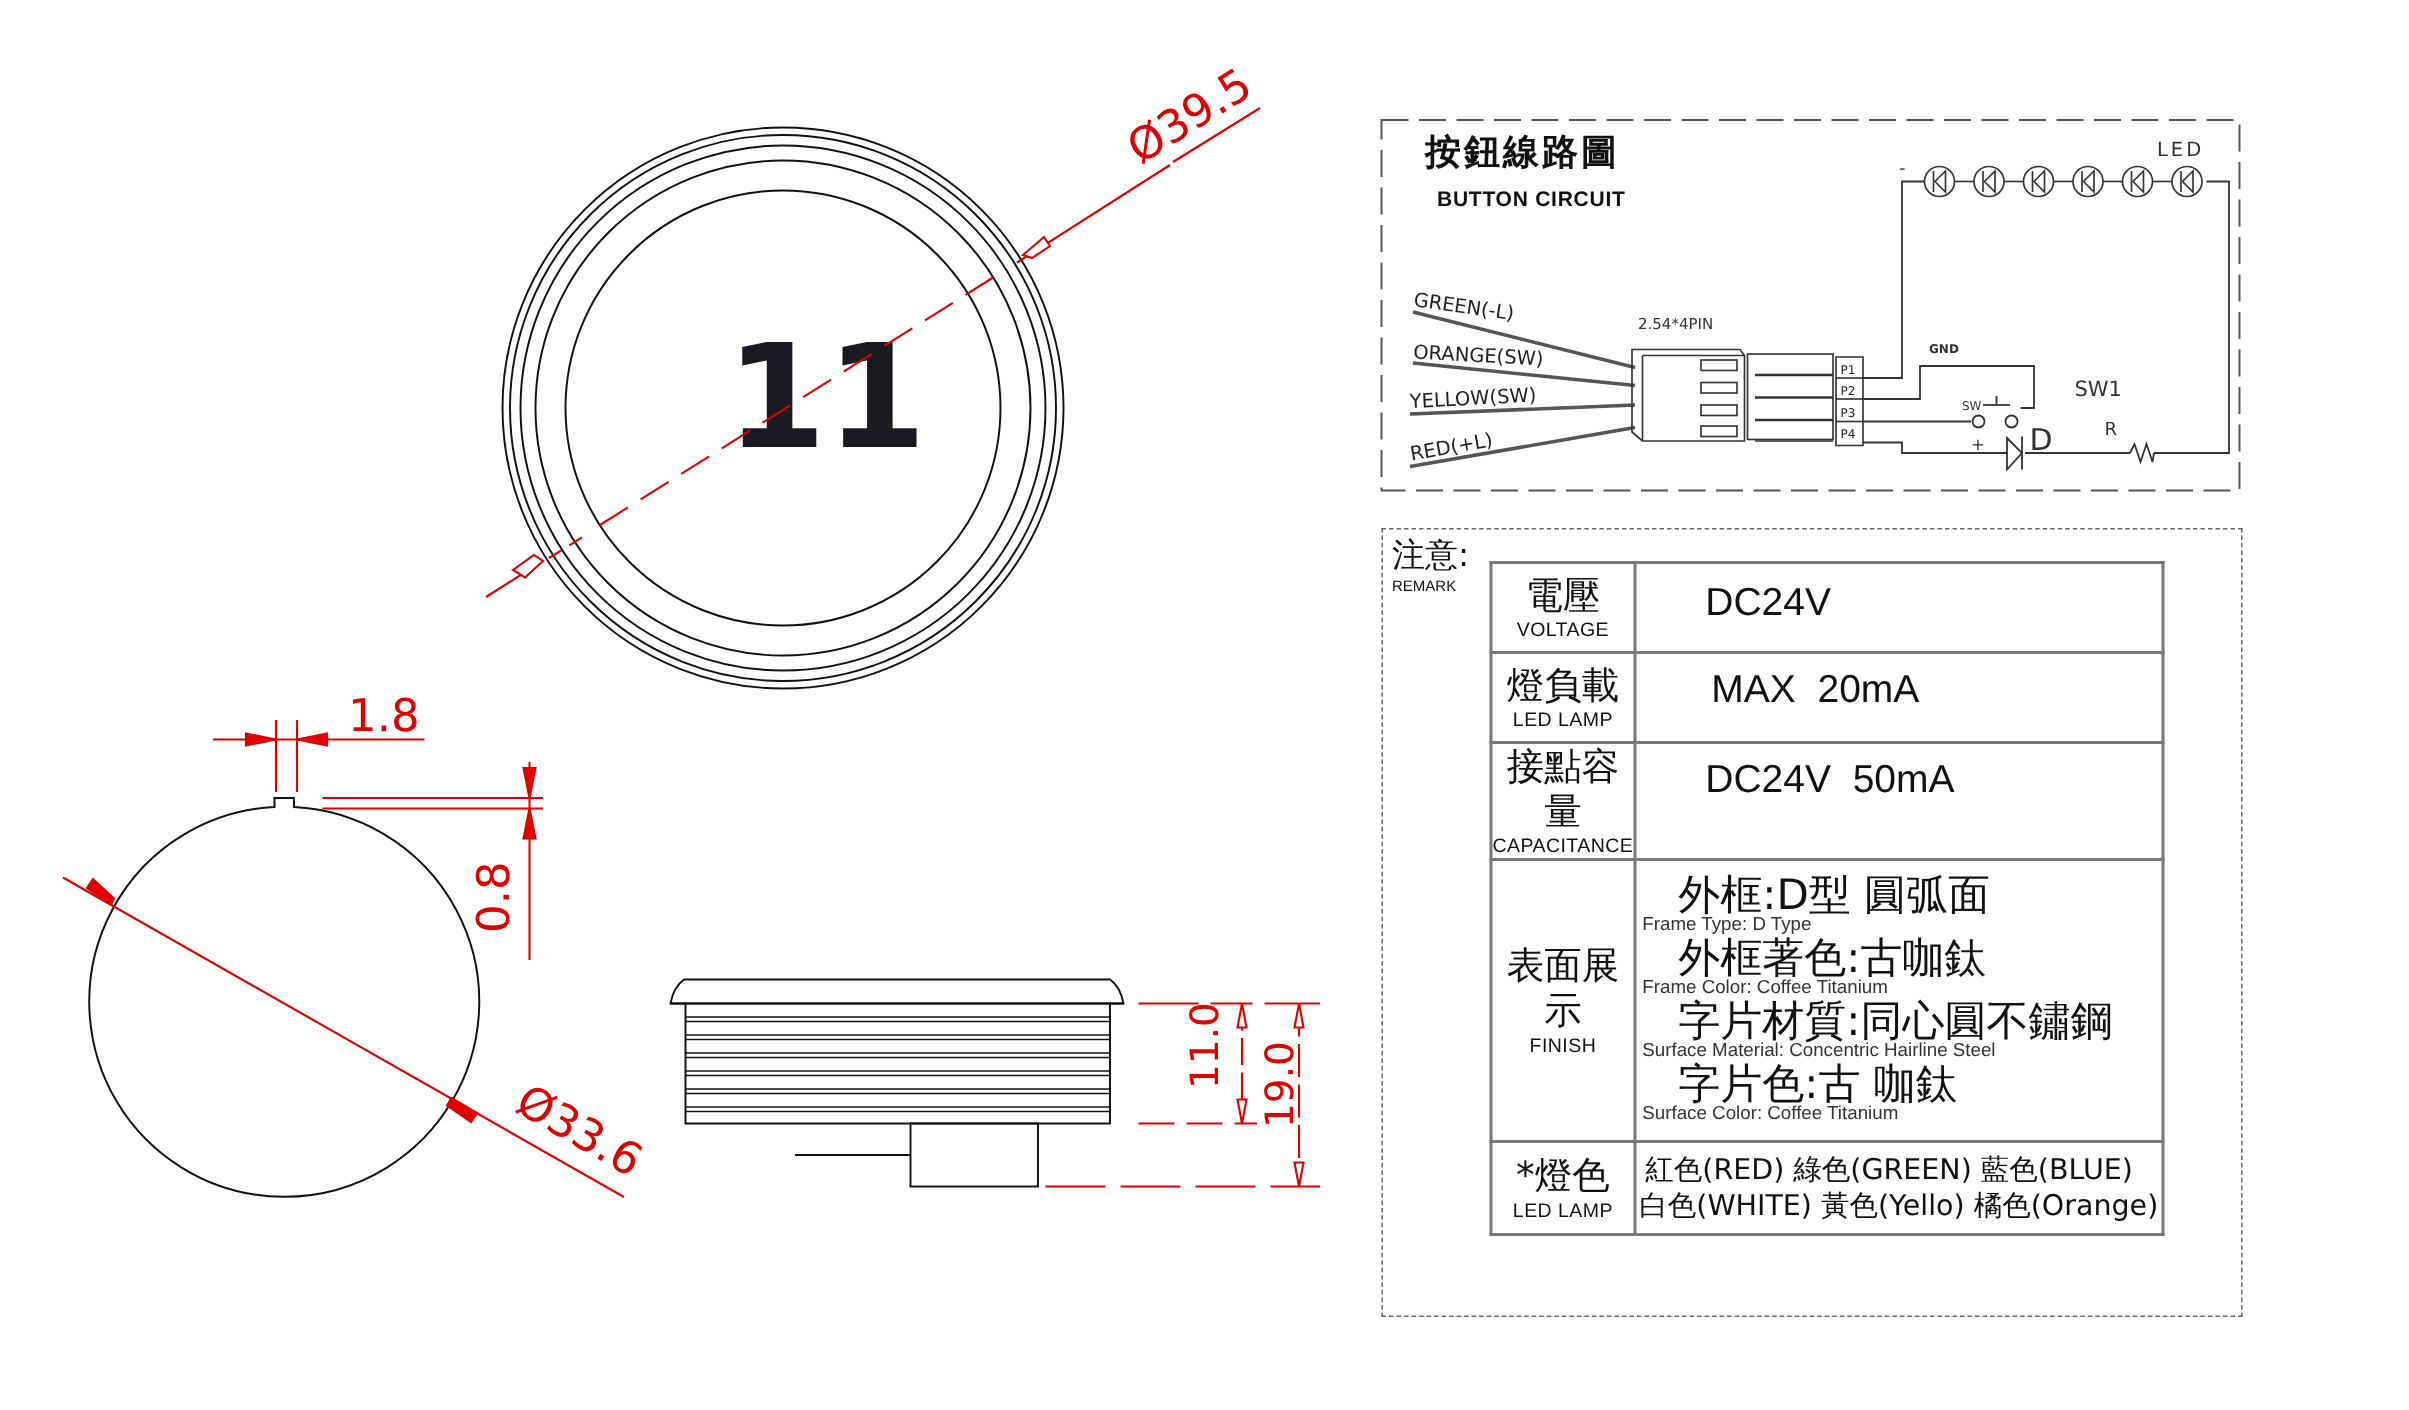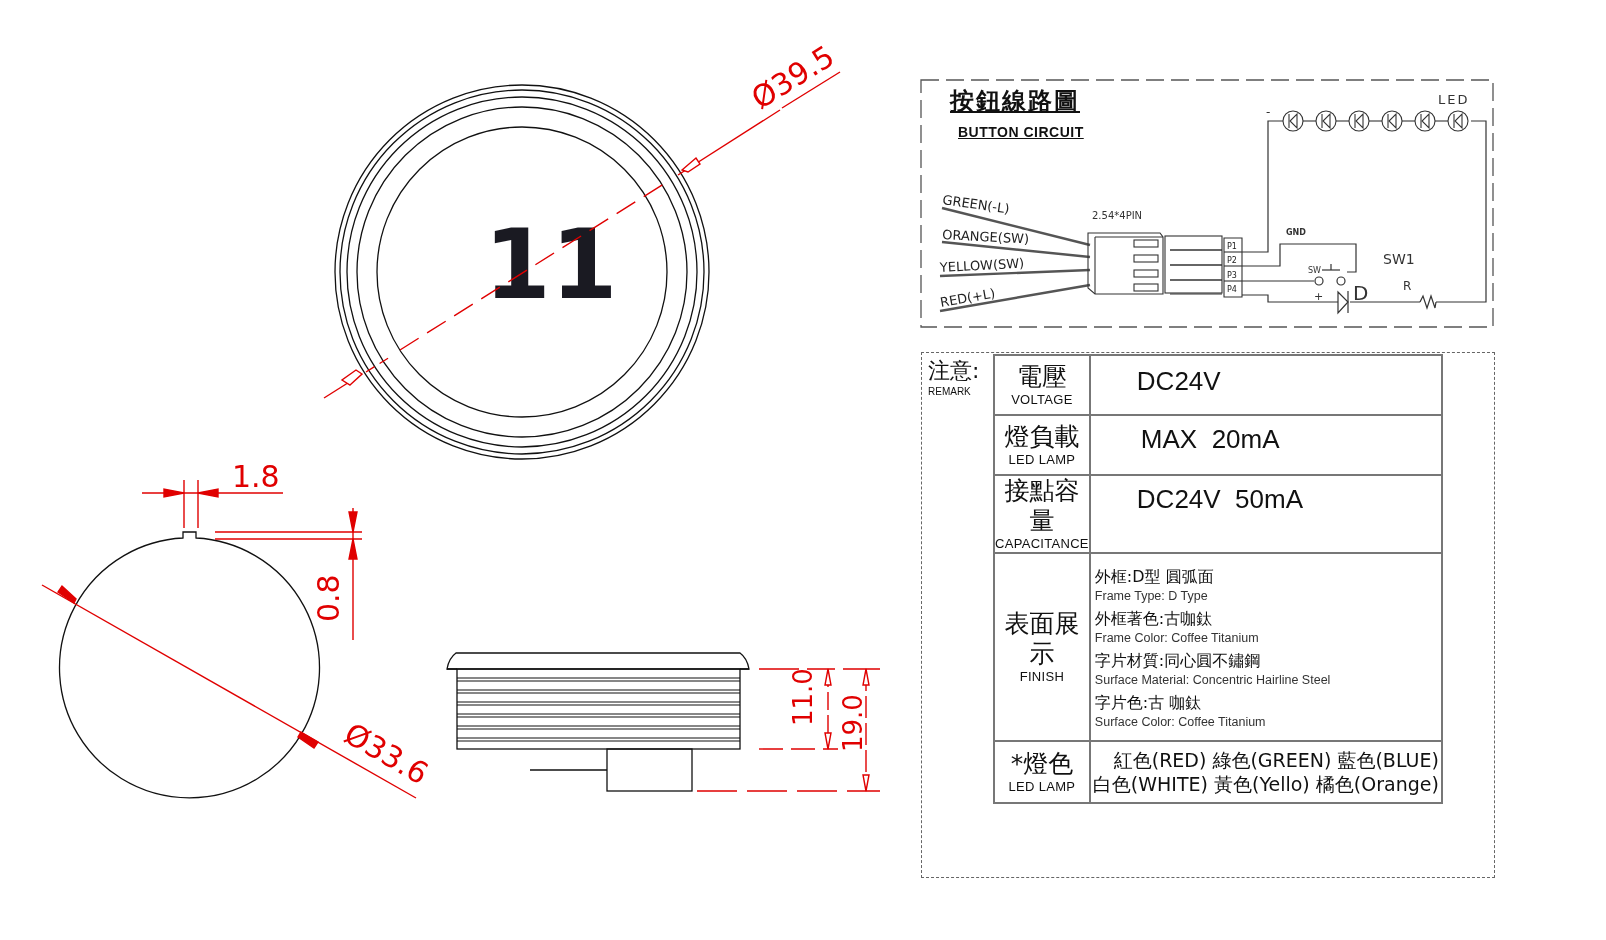--- a/index.html
+++ b/index.html
@@ -1,43 +1,43 @@
 <!DOCTYPE html>
 <html><head>
 <meta charset="utf-8">
 <style>
   html, body { margin: 0; padding: 0; background: #ffffff; }
   body { width: 1606px; height: 940px; position: relative; overflow: hidden;
          font-family: "Liberation Sans", "DejaVu Sans", sans-serif; color: #111; }
-  .abs { position: absolute; text-decoration: underline; }
+  .abs { position: absolute; }
   svg.draw { position: absolute; left: 0; top: 0; width: 1606px; height: 940px; }
   .dim { fill: #e00000; font-family: "DejaVu Sans", sans-serif; }
   .label-cn { font-family: "DejaVu Sans", sans-serif; }
 
   
   .circ-title { font-size: 24px; font-weight: bold; letter-spacing: 2px; }
   .circ-sub { font-size: 14px; font-weight: bold; letter-spacing: 0.5px; }
 
   
   .spec-frame { position: absolute; left: 921px; top: 352px; width: 572px; height: 524px;
                 border: 1.5px dashed #666; border-top-style: dashed; }
   .remark { position: absolute; left: 928px; top: 358px; }
   .remark .cn { font-size: 22px; line-height: 26px; }
   .remark .en { font-size: 10px; line-height: 16px; }
-  table.spec { position: absolute; left: 993px; top: 354px; width: 399px;
+  table.spec { position: absolute; left: 993px; top: 374px; width: 399px;
                border-collapse: collapse; }
   table.spec td { border: 2px solid #777; padding: 0; vertical-align: middle; }
   td.k { width: 123px; text-align: center; }
   td.k .cn { font-size: 25px; line-height: 30px; }
   td.k .en { font-size: 13px; line-height: 16px; letter-spacing: 0.3px; }
   td.v { padding-left: 46px !important; font-size: 26px; }
   td.fin { padding: 2px 4px !important; }
-  .fin-cn { font-size: 16px; line-height: 24px; }
+  .fin-cn { font-size: 28px; line-height: 24px; margin-left: 24px; }
   .fin-en { font-size: 12.5px; line-height: 14px; color: #333; margin-bottom: 4px; }
-  .lamp-line { font-size: 19px; line-height: 24px; white-space: nowrap; text-align: right; }
+  .lamp-line { font-size: 19px; line-height: 24px; white-space: nowrap; }
 </style>
 </head>
 <body>
 
 <svg class="draw" viewBox="0 0 1606 940" xmlns="http://www.w3.org/2000/svg">
 
   <g fill="none" stroke="#111" stroke-width="1.3">
     <circle cx="522" cy="272" r="187"></circle>
     <circle cx="522" cy="272" r="182"></circle>
     <circle cx="522" cy="272" r="175"></circle>

